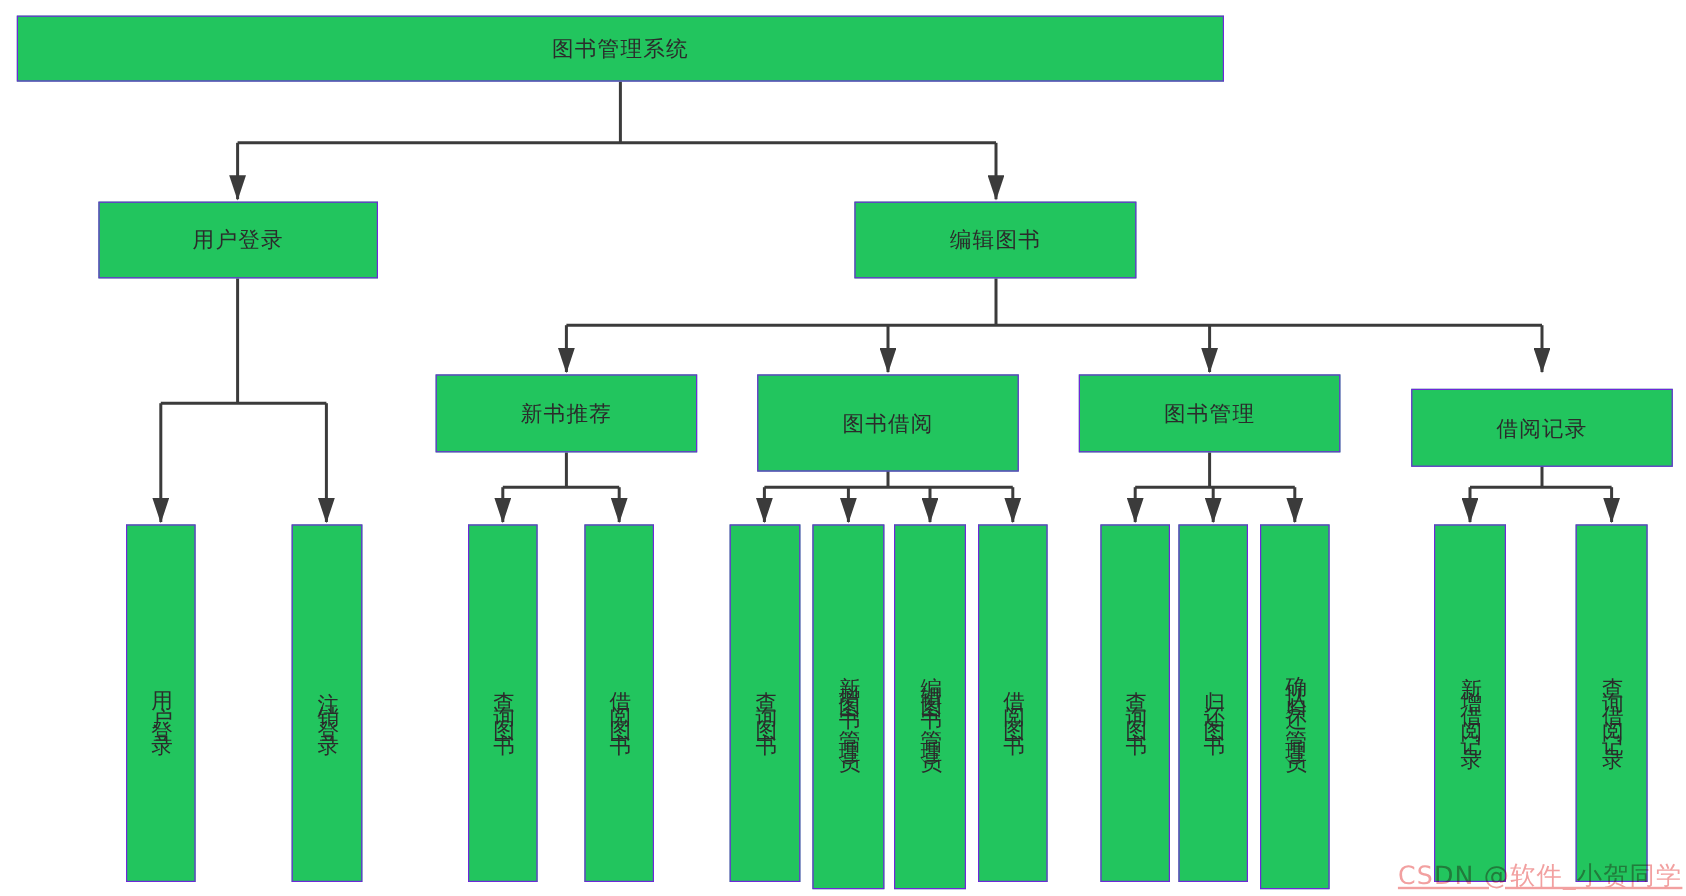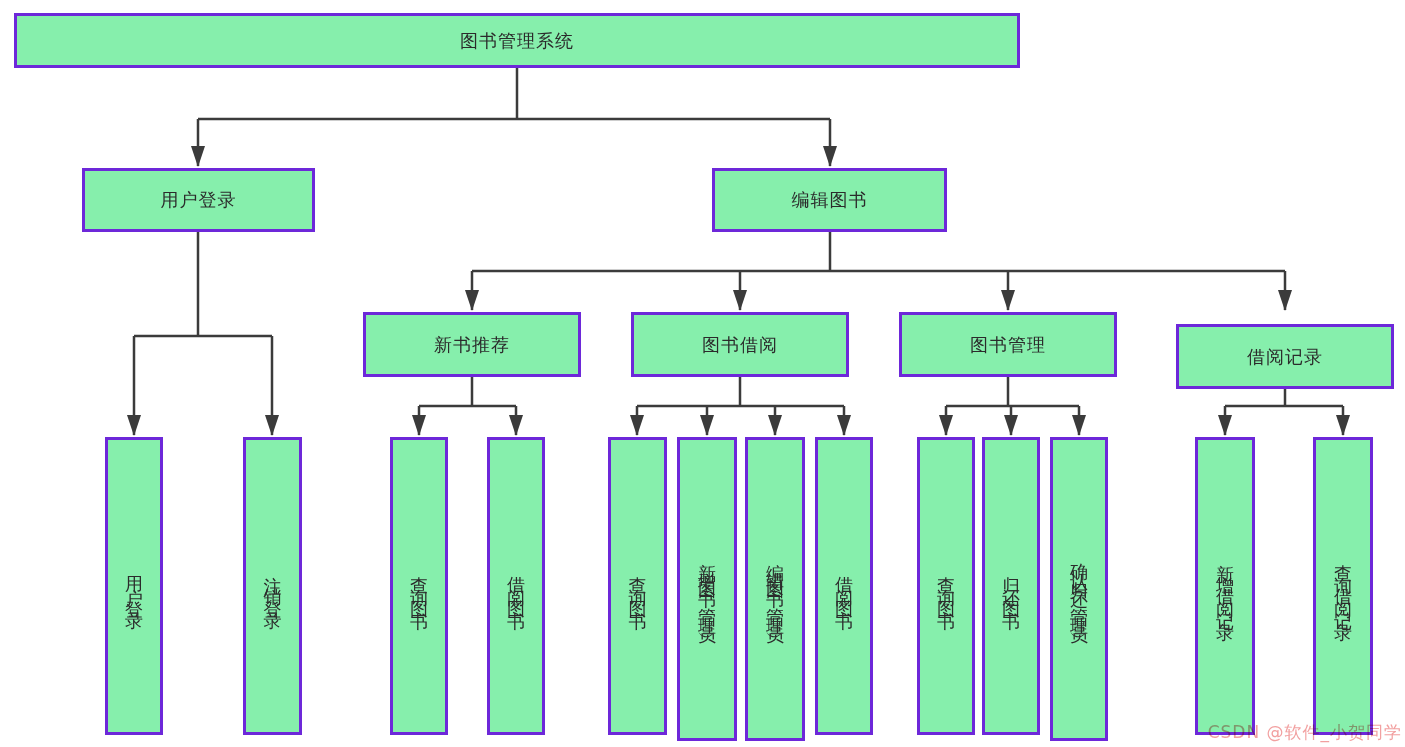--- a/index.html
+++ b/index.html
@@ -8,43 +8,44 @@
     position:relative;
     width:1405px; height:747px;
     background:#ffffff;
     font-family:"DejaVu Sans","Liberation Sans",sans-serif;
     color:#2b2b2b;
     overflow:hidden;
   }
   svg.connectors { position:absolute; left:0; top:0; width:1405px; height:747px; }
   .box {
     position:absolute;
-    background:#86efac;
-    border:3px solid #6d28d9;
+    background:#22c55e;
+    border:1px solid #6d28d9;
     display:flex; align-items:center; justify-content:center;
     font-size:18px;
     letter-spacing:1px;
     white-space:nowrap;
   }
   .leaf .vtext {
     writing-mode:vertical-rl;
     text-orientation:mixed;
     line-height:1;
     letter-spacing:12px;
     font-size:18px;
     white-space:nowrap;
   }
   .watermark {
     position:absolute;
     right:3px; bottom:3px;
-    font-size:17px;
+    font-size:21px;
     color:#f2a0a0;
     mix-blend-mode:multiply;
     letter-spacing:1px;
     z-index:5;
+    text-decoration:underline;
   }
 </style>
 </head>
 <body>
 
 <div class="canvas">
 
   <svg class="connectors" viewBox="0 0 1405 747" xmlns="http://www.w3.org/2000/svg">
     <defs>
       <marker id="arrow" markerUnits="userSpaceOnUse" markerWidth="22" markerHeight="14" refX="20" refY="7" orient="auto">
@@ -116,21 +117,21 @@
   <div class="box" style="left:82px;top:168px;width:233px;height:64px;">
     <span>用户登录</span>
   </div>
   <div class="box" style="left:712px;top:168px;width:235px;height:64px;">
     <span>编辑图书</span>
   </div>
 
   <div class="box" style="left:363px;top:312px;width:218px;height:65px;">
     <span>新书推荐</span>
   </div>
-  <div class="box" style="left:631px;top:312px;width:218px;height:65px;">
+  <div class="box" style="left:631px;top:312px;width:218px;height:81px;">
     <span>图书借阅</span>
   </div>
   <div class="box" style="left:899px;top:312px;width:218px;height:65px;">
     <span>图书管理</span>
   </div>
   <div class="box" style="left:1176px;top:312px;width:218px;height:65px;margin-top:12px;">
     <span>借阅记录</span>
   </div>
 
   <div class="box leaf" style="left:105px;top:437px;width:58px;height:298px;">

